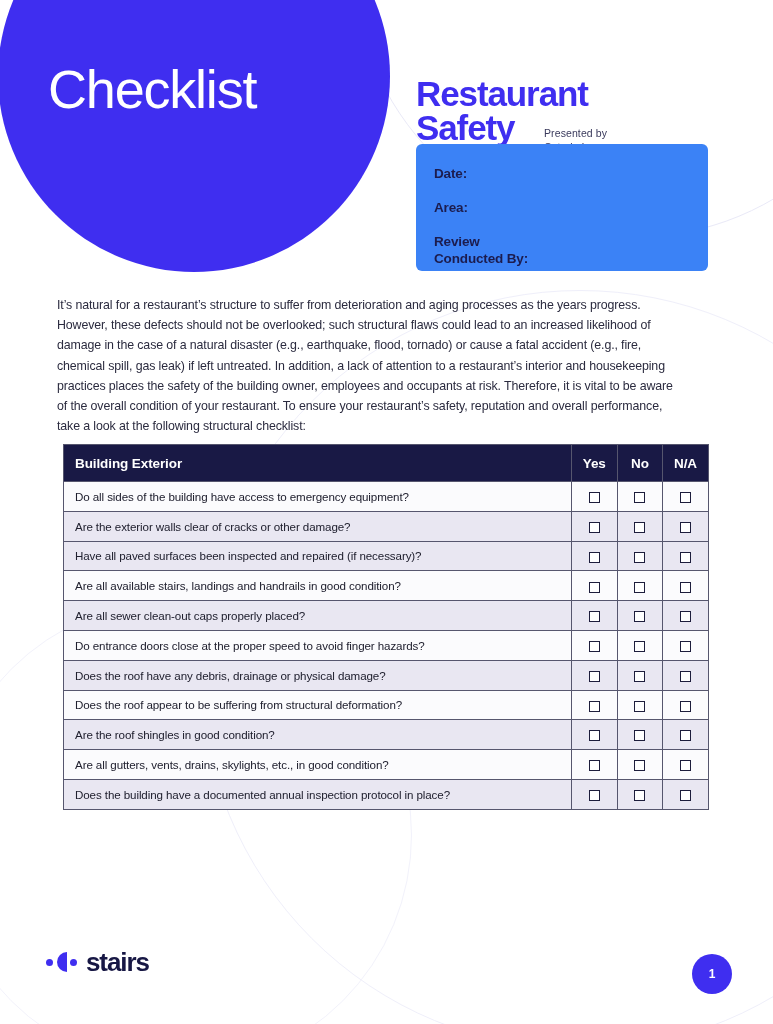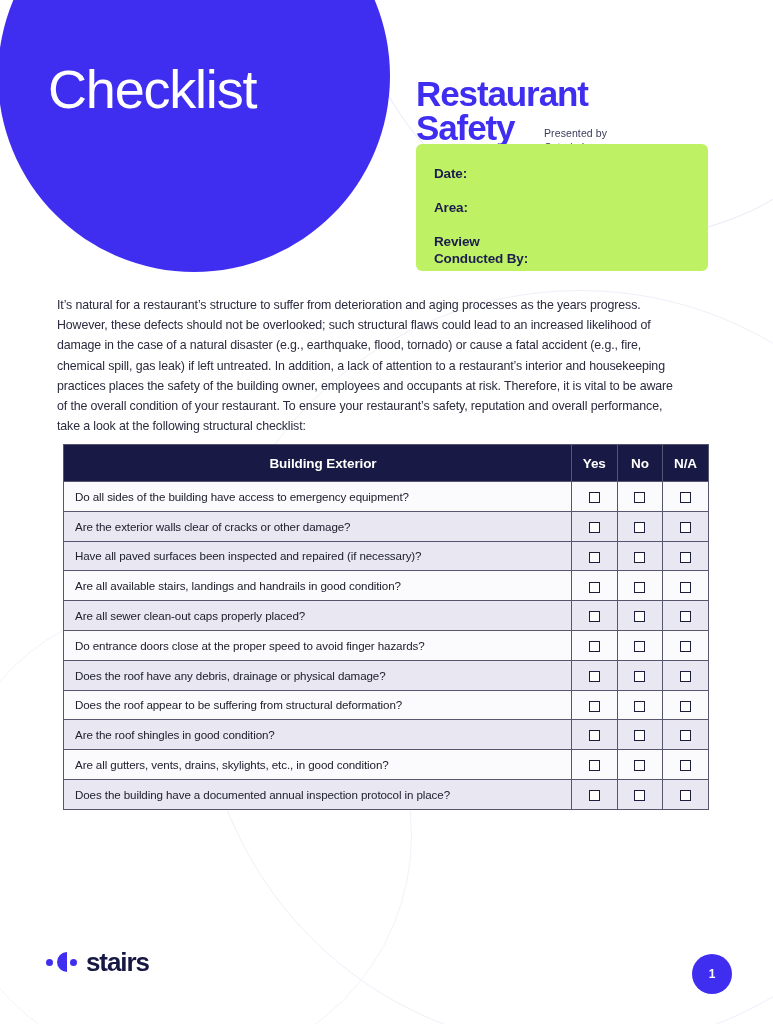--- a/index.html
+++ b/index.html
@@ -84,21 +84,21 @@
     letter-spacing: 0.1px;
   }
 
   
   .meta-box {
     position: absolute;
     left: 416px;
     top: 144px;
     width: 292px;
     height: 127px;
-    background: #bef264;
+    background: #3b82f6;
     border-radius: 6px;
     padding: 22px 0 0 18px;
   }
   .meta-row {
     font-size: 13.5px;
     font-weight: 700;
     color: #1c1c4e;
     letter-spacing: -0.15px;
     margin-bottom: 17px;
     line-height: 1.25;
@@ -137,21 +137,21 @@
   }
   thead th {
     background: #191945;
     color: #ffffff;
     font-size: 13.5px;
     font-weight: 700;
     letter-spacing: -0.1px;
     height: 37px;
     border-color: #191945;
   }
-  thead th.q { text-align: center; padding-left: 11px; }
+  thead th.q { text-align: left; padding-left: 11px; }
   thead th.c { text-align: center; }
 
   col.col-q  { width: 508px; }
   col.col-yn { width: 45.6px; }
 
   tbody td {
     height: 29.8px;
     font-size: 11.6px;
     color: #20202f;
     letter-spacing: -0.1px;

